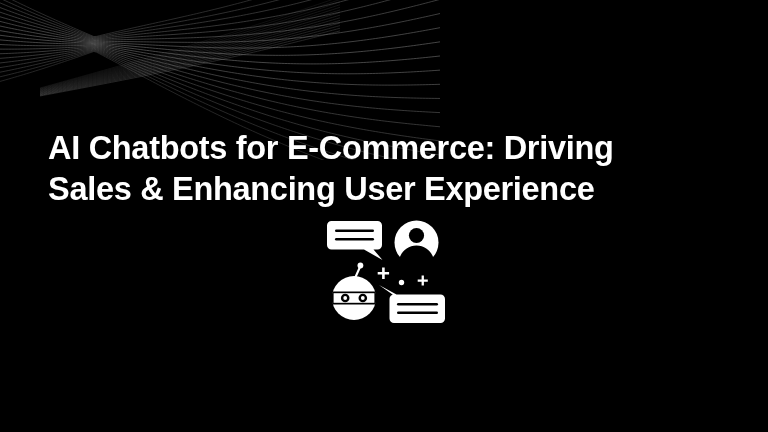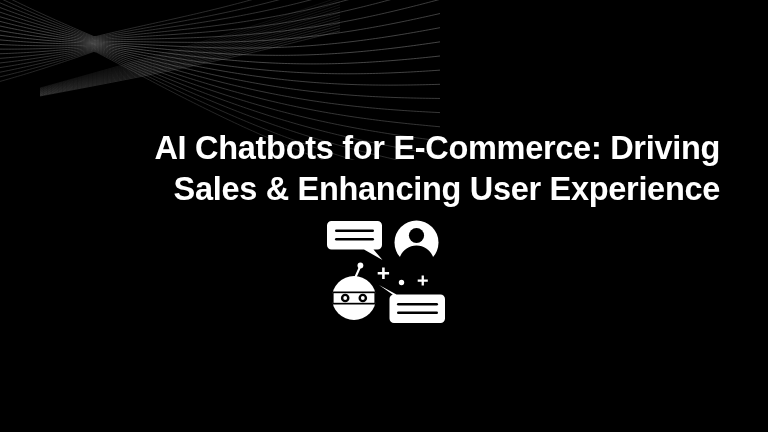--- a/index.html
+++ b/index.html
@@ -26,21 +26,21 @@
     width:440px; height:160px;
     pointer-events:none;
   }
   #wave-decoration svg { display:block; width:440px; height:160px; }
 
   
   #title-block {
     position:absolute;
     left:0; right:0;
     top:128px;
-    text-align:right;
+    text-align:left;
     padding:0 48px;
   }
   #page-title {
     color:#ffffff;
     font-size:32.5px;
     font-weight:700;
     line-height:1.26;
     letter-spacing:-0.3px;
     white-space:pre-line;
     font-family:"Liberation Sans", sans-serif;

